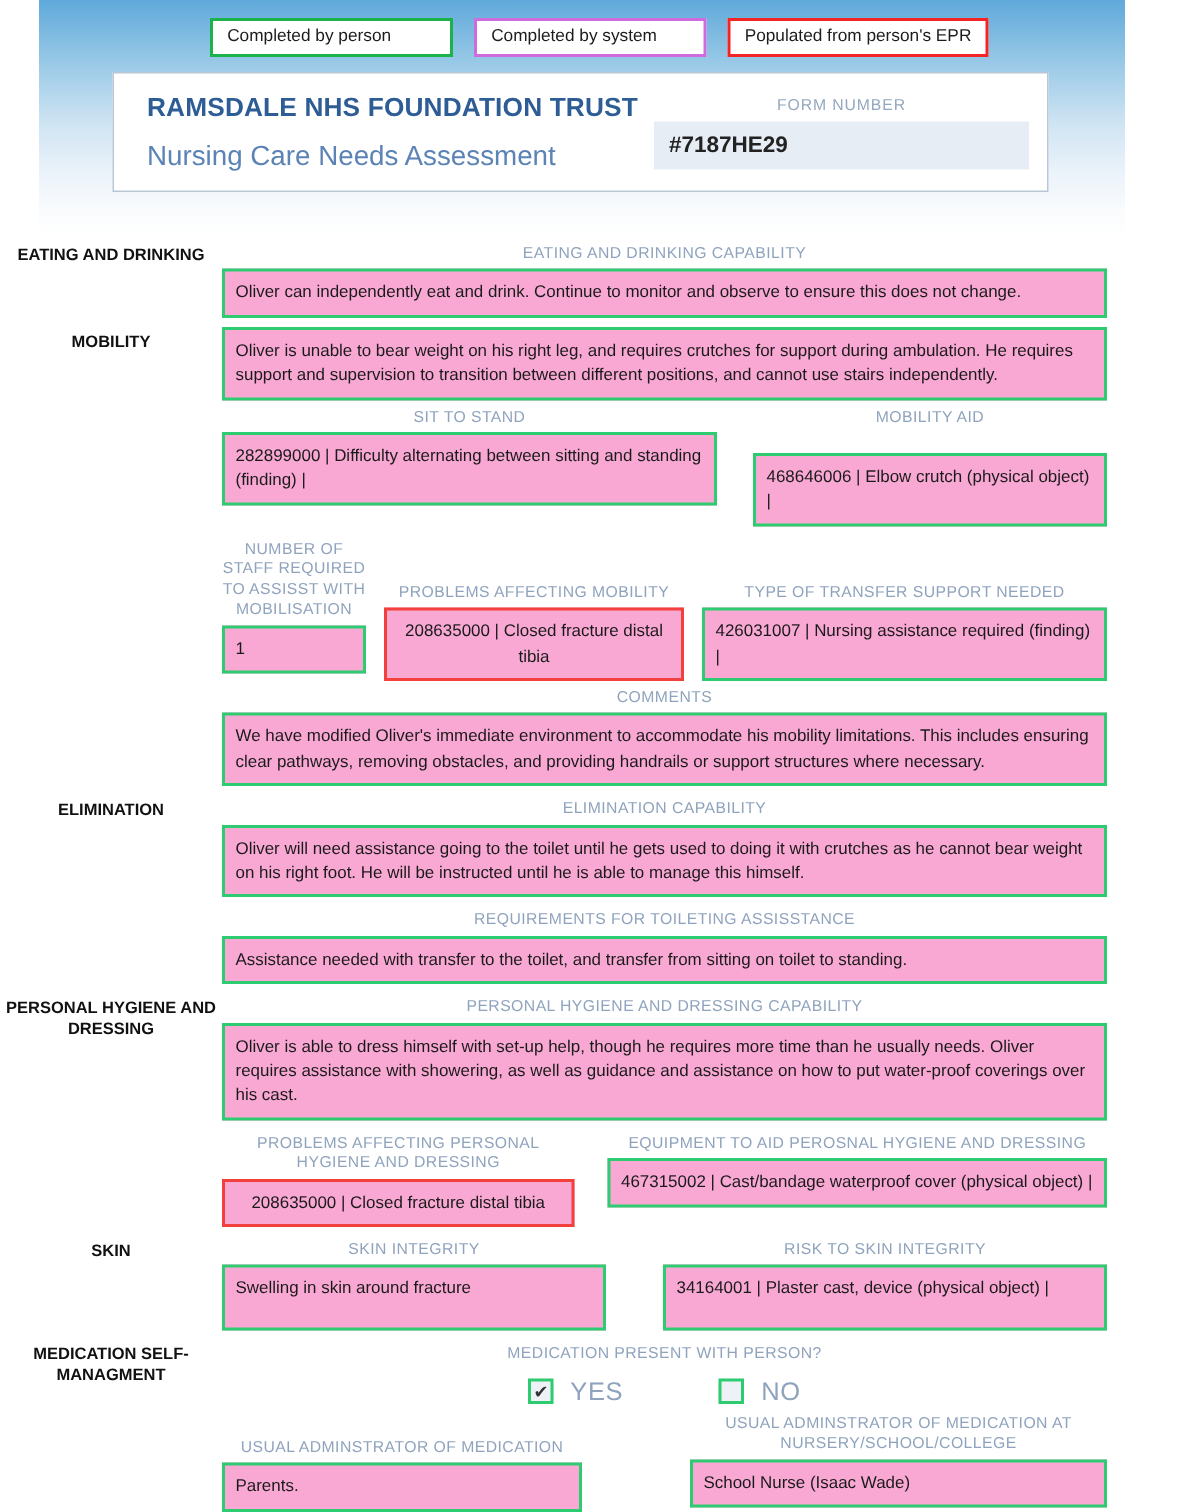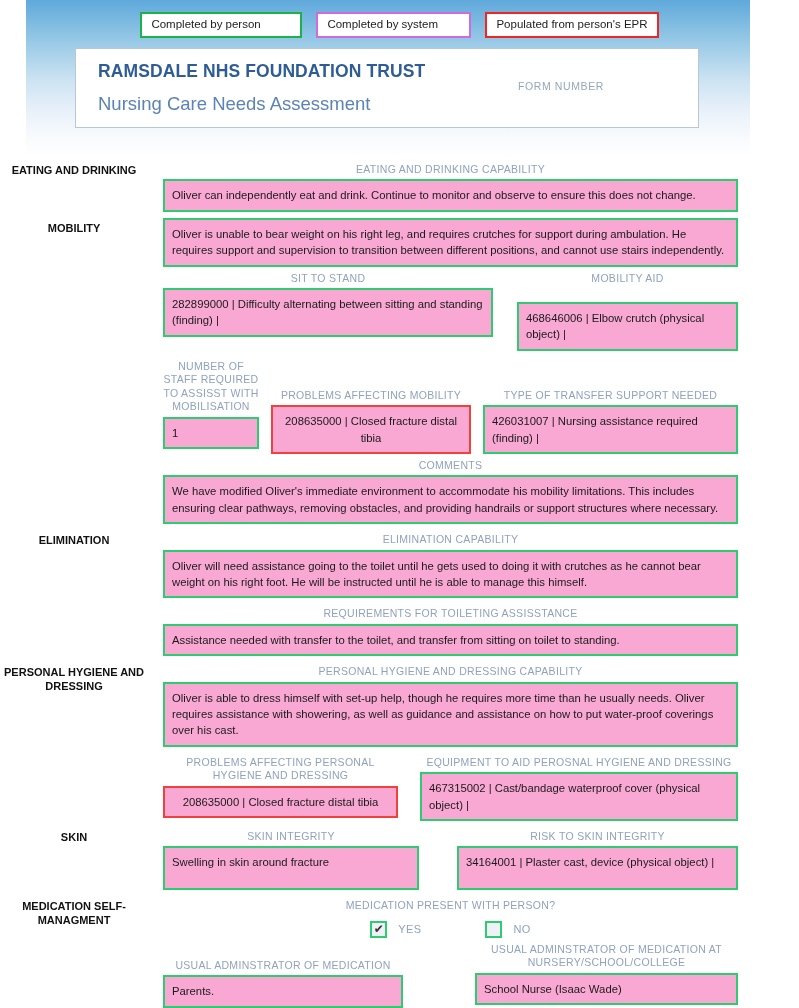--- a/index.html
+++ b/index.html
@@ -67,21 +67,21 @@
   .row { position: relative; display: flex; }
 
   .sec-label {
     width: 148px; flex: 0 0 148px;
     text-align: center;
     font-size: 11px; font-weight: bold; color:#111;
     line-height: 1.25;
     padding-top: 4px;
   }
 
-  .fields { flex: 1 1 auto; padding-right: 61px; margin-left: 15px; }
+  .fields { flex: 1 1 auto; padding-right: 61px; }
 
   .fl-label {
     font-size: 10.5px; color:#8fa3bd; text-align:center;
     letter-spacing: .3px; line-height: 1.28;
     padding: 3px 0 3px 0;
   }
 
   .fbox {
     background:#f9a8d4;
     border: 2px solid #2ecc71;
@@ -102,21 +102,21 @@
   
   .check-row { display:flex; justify-content:center; gap: 64px; padding-top: 5px; }
   .check-item { display:flex; align-items:center; gap: 11px; }
   .cbox {
     width: 17px; height: 17px; background:#eef1f5;
     border: 2px solid #2ecc71; display:flex;
     align-items:center; justify-content:center;
     font-size: 12px; color:#333; line-height: 1;
   }
   .cbox.empty { color: transparent; }
-  .cb-text { font-size: 11px; color:#8fa3bd; letter-spacing:.4px; }
+  .cb-text { font-size: 17px; color:#8fa3bd; letter-spacing:.4px; }
 </style>
 </head>
 <body>
 
 <div class="page">
 
   <div class="banner"></div>
 
   <div class="legend">
     <div class="chip person">
@@ -130,20 +130,21 @@
     </div>
   </div>
 
   <div class="title-card">
     <div class="title-left">
       <div class="trust-name">RAMSDALE NHS FOUNDATION TRUST</div>
       <div class="form-title">Nursing Care Needs Assessment</div>
     </div>
     <div class="form-num-wrap">
       <div class="form-num-label">FORM NUMBER</div>
+      <div class="form-num-box">#7187HE29</div>
     </div>
   </div>
 
   <div class="body">
 
     <div class="row">
       <div class="sec-label">EATING AND DRINKING</div>
       <div class="fields">
         <div class="fl-label">EATING AND DRINKING CAPABILITY</div>
         <div class="fbox">Oliver can independently eat and drink. Continue to monitor and observe to ensure this does not change.</div>

